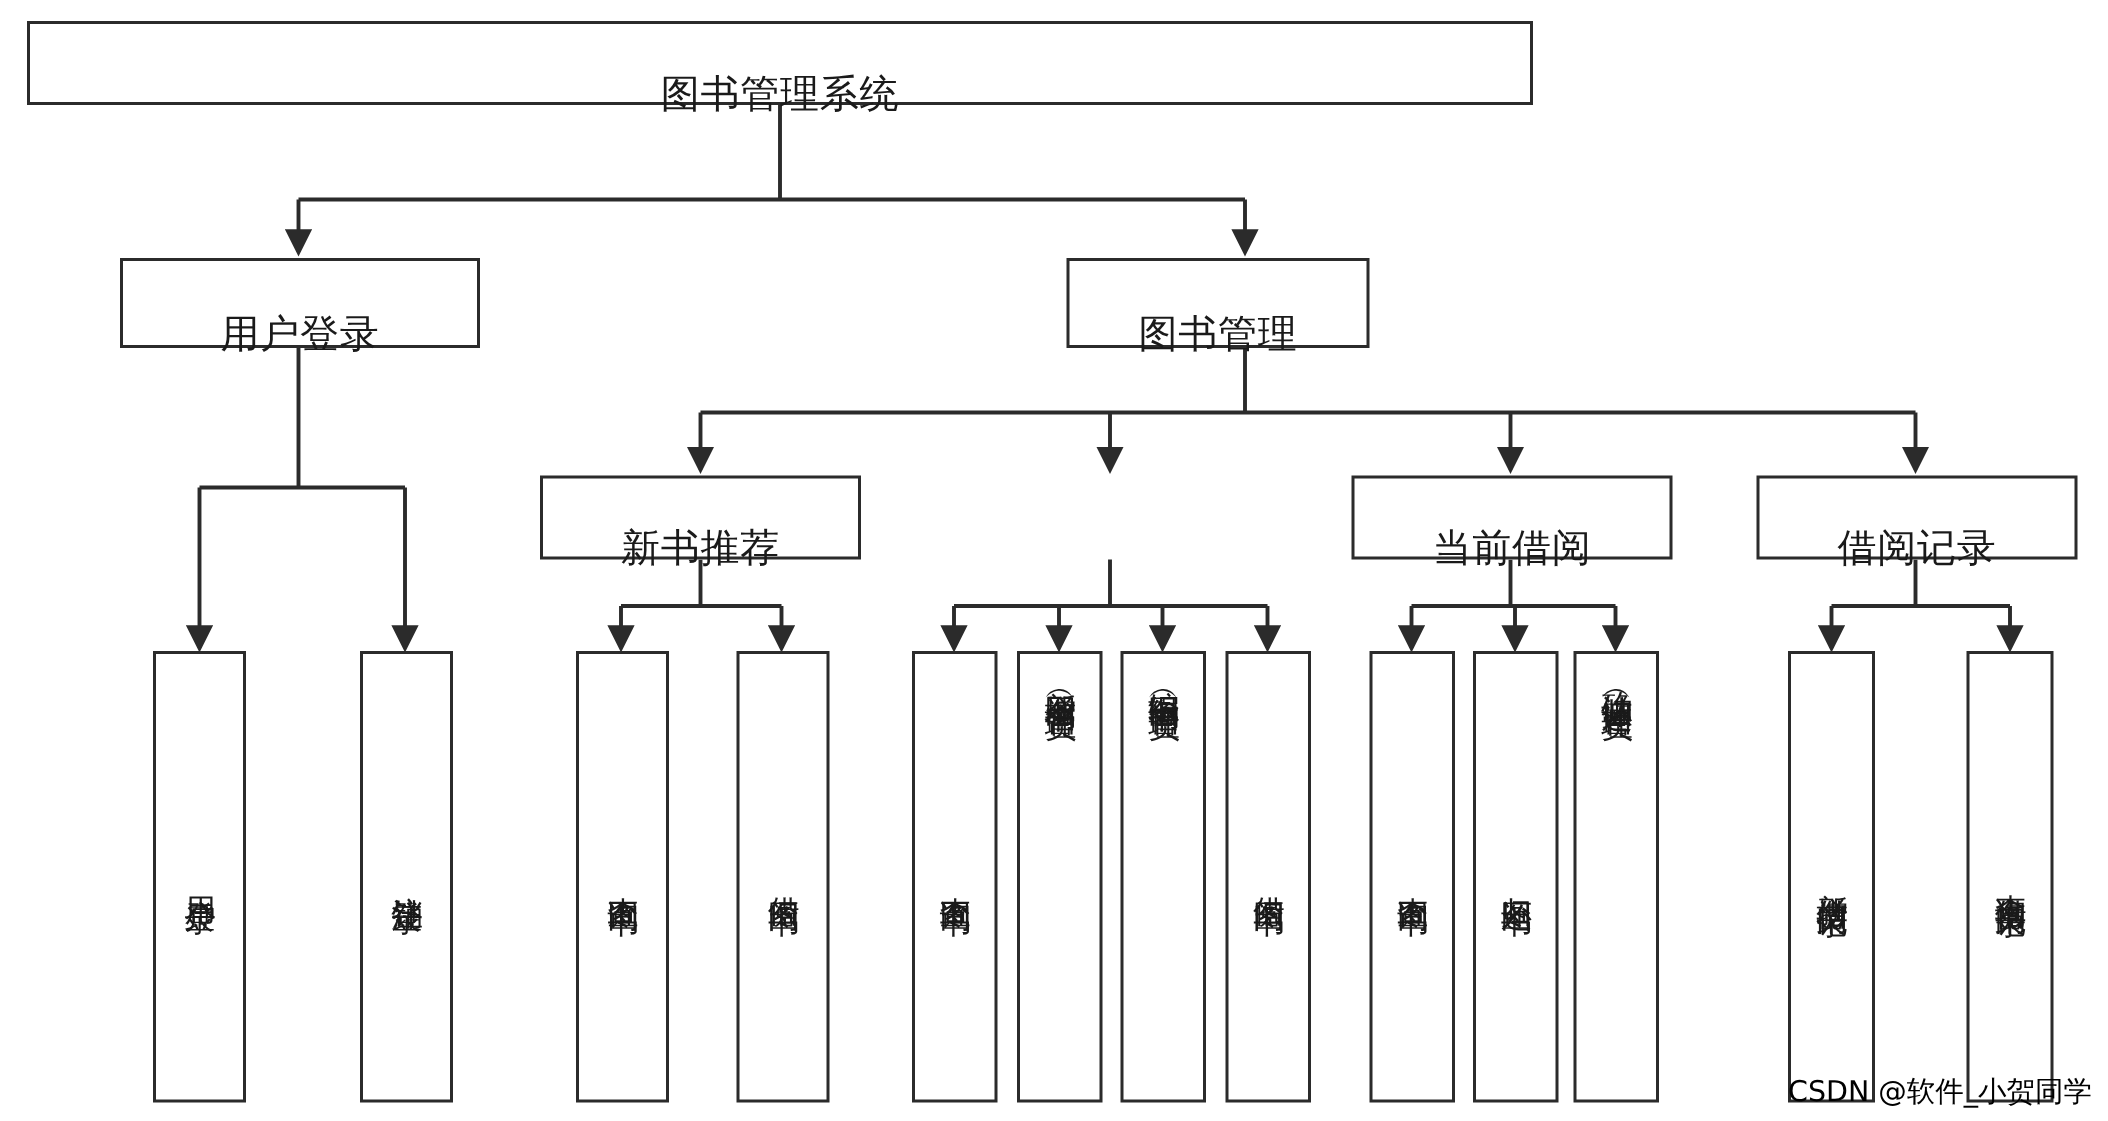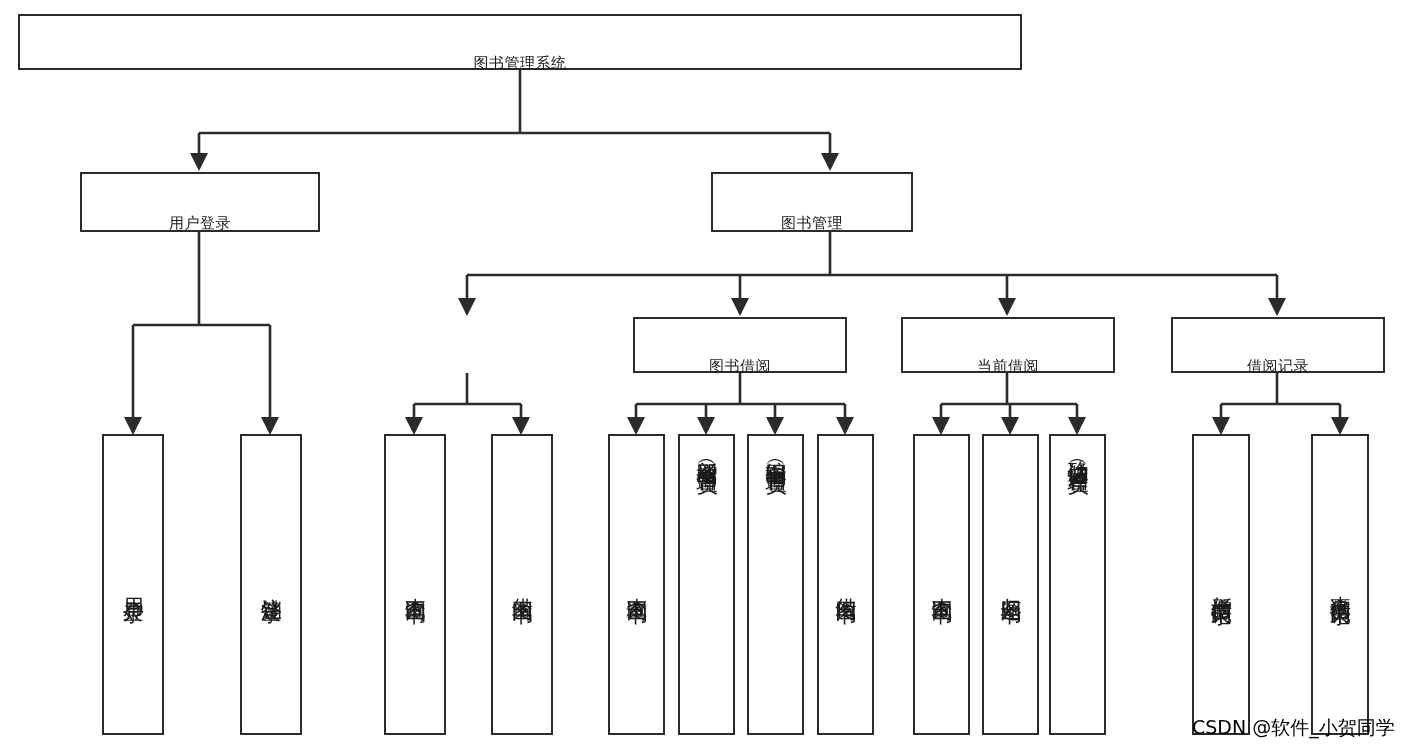--- a/index.html
+++ b/index.html
@@ -37,21 +37,21 @@
     color: #1a1a1a;
   }
   .node .label {
     display: block;
     text-align: center;
     line-height: 1.05;
     white-space: nowrap;
   }
   
   .node.horiz .label {
-    font-size: 15px;
+    font-size: 26px;
     letter-spacing: 0.5px;
     margin-top: 44px;
   }
   
   .node.vert {
     align-items: flex-start;
     padding-top: 8px;
   }
   .node.vert .label {
     writing-mode: vertical-rl;
@@ -132,22 +132,22 @@
     <span class="label">图书管理系统</span>
   </div>
 
   <div class="node horiz" style="left:80px; top:172px; width:240px; height:60px;">
     <span class="label">用户登录</span>
   </div>
   <div class="node horiz" style="left:711px; top:172px; width:202px; height:60px;">
     <span class="label">图书管理</span>
   </div>
 
-  <div class="node horiz" style="left:633px; top:317px; width:214px; height:56px;">
-    <span class="label">图书借阅</span>
+  <div class="node horiz" style="left:360px; top:317px; width:214px; height:56px;">
+    <span class="label">新书推荐</span>
   </div>
   <div class="node horiz" style="left:1171px; top:317px; width:214px; height:56px;">
     <span class="label">借阅记录</span>
   </div>
   <div class="node horiz" style="left:901px; top:317px; width:214px; height:56px;">
     <span class="label">当前借阅</span>
   </div>
 
   <div class="node vert mid" style="left:102px; top:434px; width:62px; height:301px;">
     <span class="label">用户登录</span>

